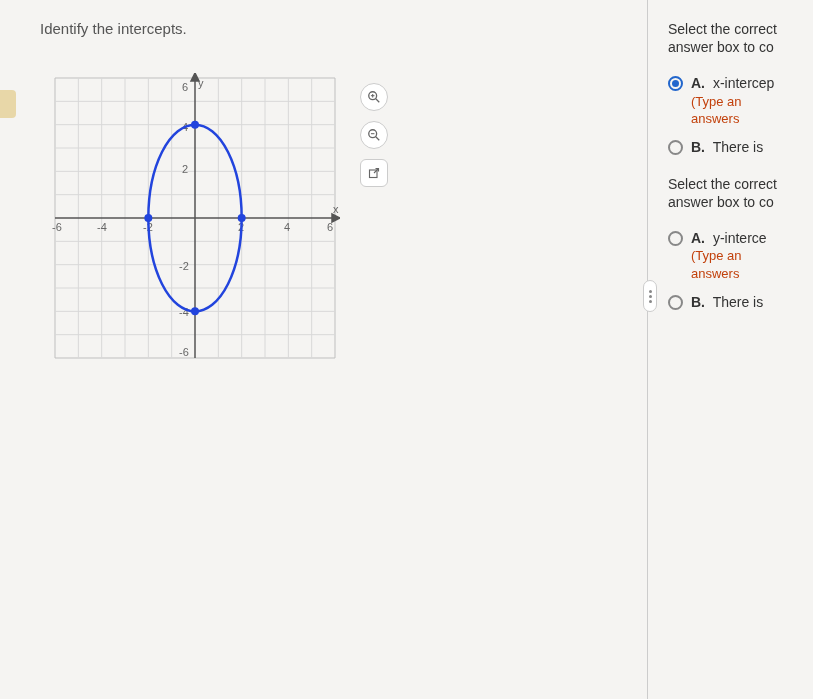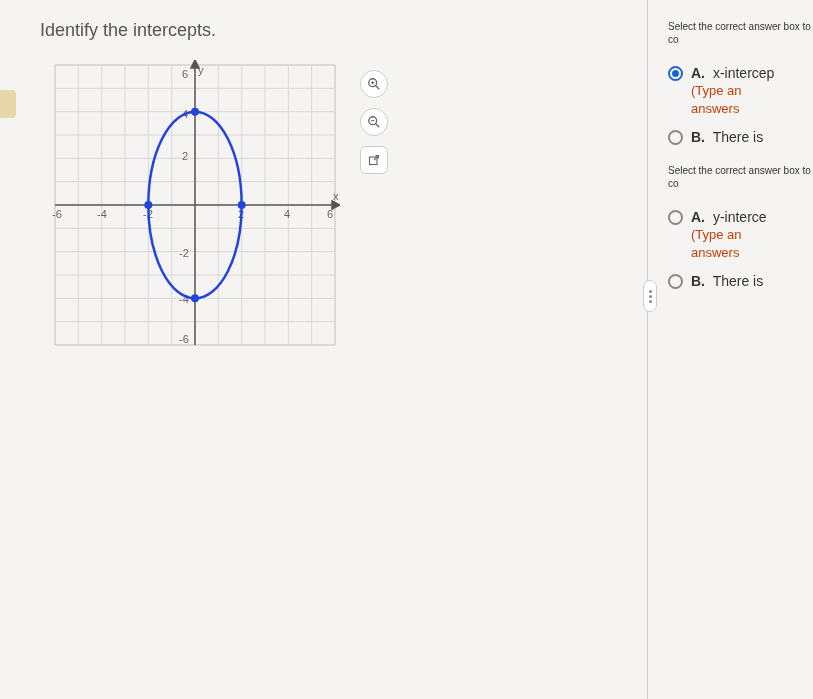--- a/index.html
+++ b/index.html
@@ -11,22 +11,22 @@
       display: flex;
       overflow: hidden;
     }
     .main-panel {
       flex: 1;
       padding: 20px 20px 20px 40px;
       position: relative;
     }
     .question-title {
       color: #555;
-      font-size: 18px;
-      margin-bottom: 19px;
+      font-size: 15px;
+      margin-bottom: 36px;
     }
     .graph-area {
       display: flex;
       align-items: flex-start;
       gap: 20px;
     }
     .graph-container {
       position: relative;
       width: 290px;
       height: 290px;
@@ -60,21 +60,21 @@
       width: 1px;
       background: #ccc;
       margin: 0 5px;
     }
     .right-panel {
       width: 160px;
       padding: 20px 0 20px 15px;
       position: relative;
     }
     .instruction {
-      font-size: 10px;
+      font-size: 14px;
       color: #333;
       margin-bottom: 18px;
       line-height: 1.3;
     }
     .option {
       display: flex;
       align-items: flex-start;
       gap: 8px;
       margin-bottom: 10px;
       font-size: 14px;

